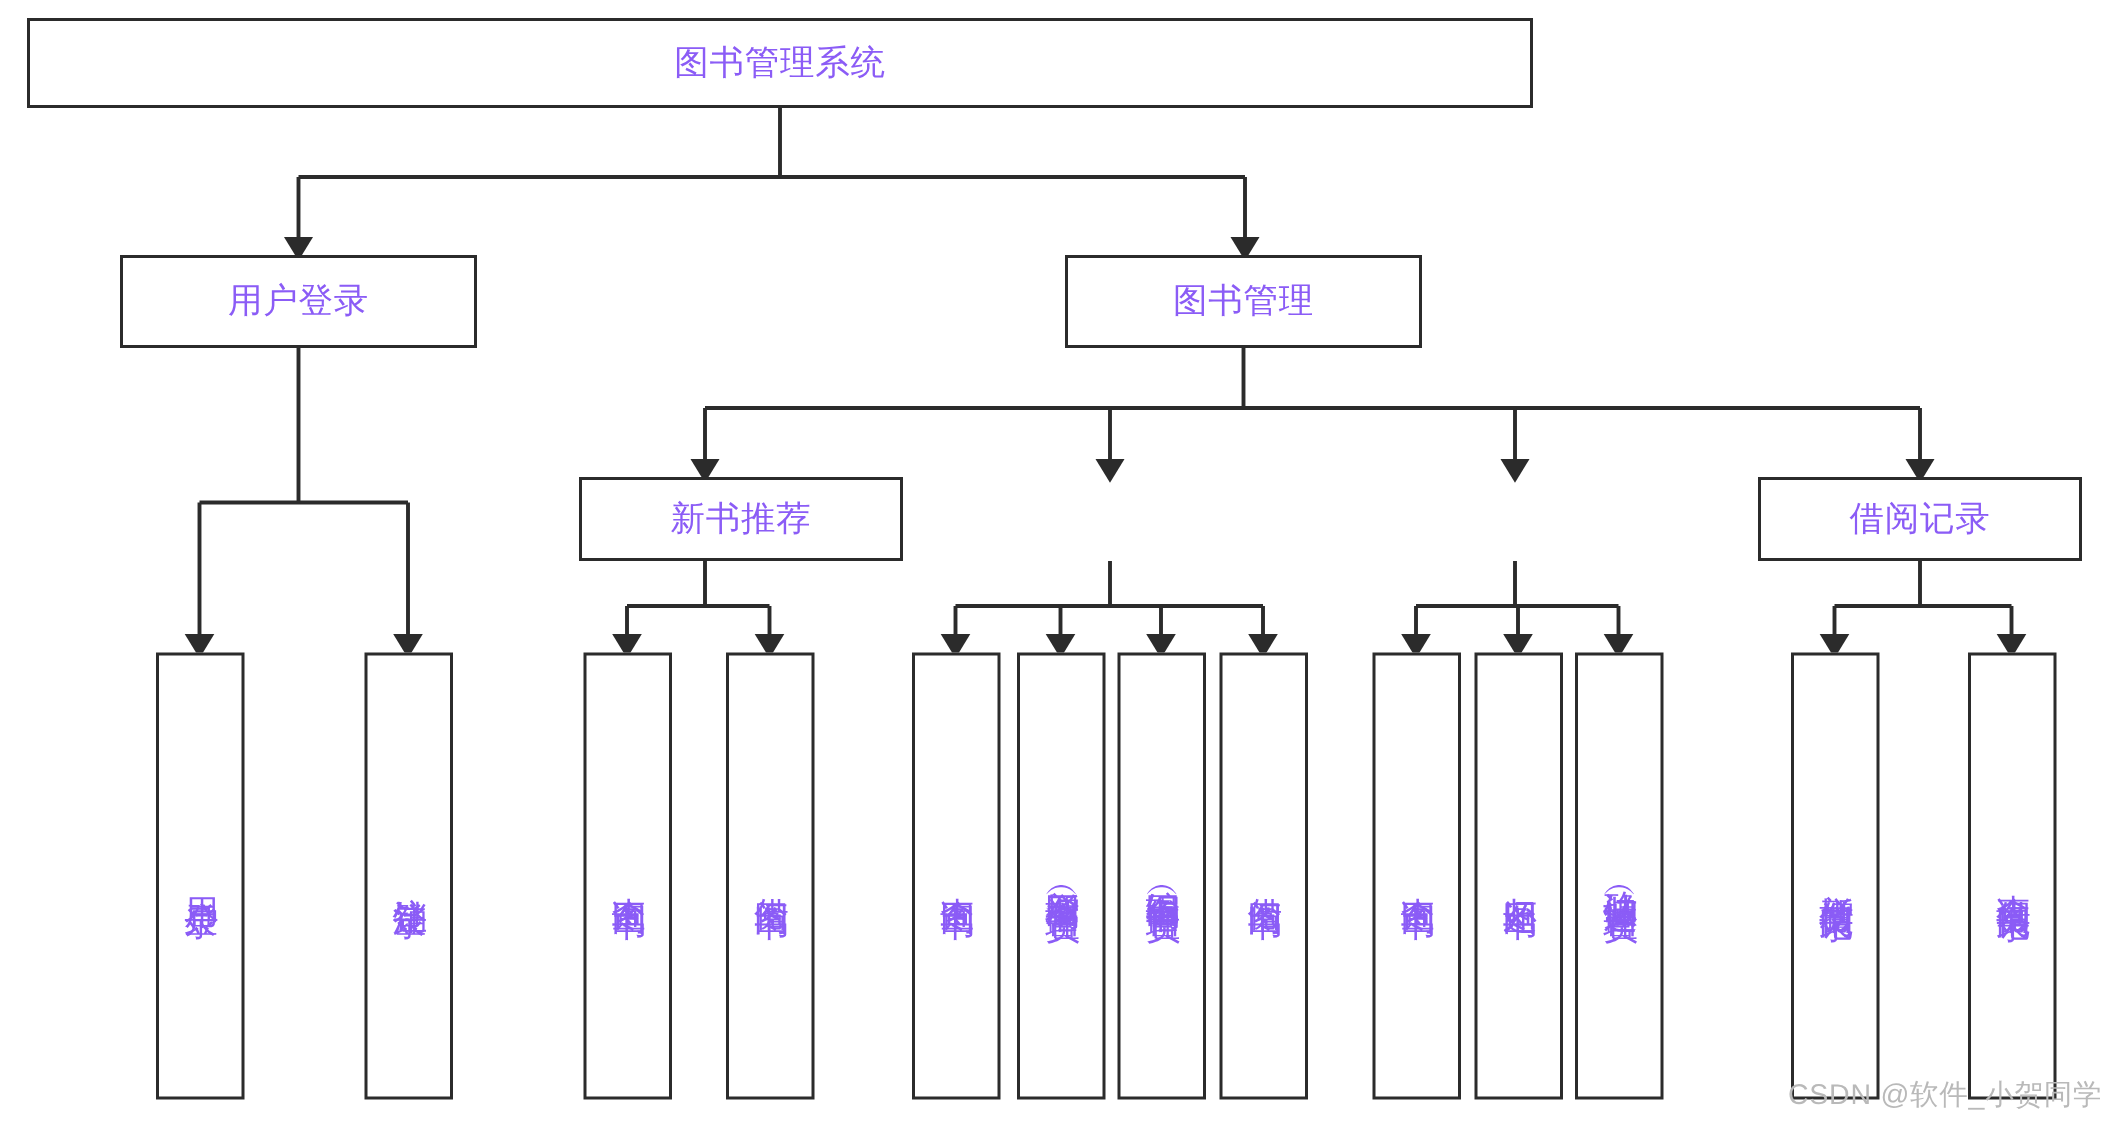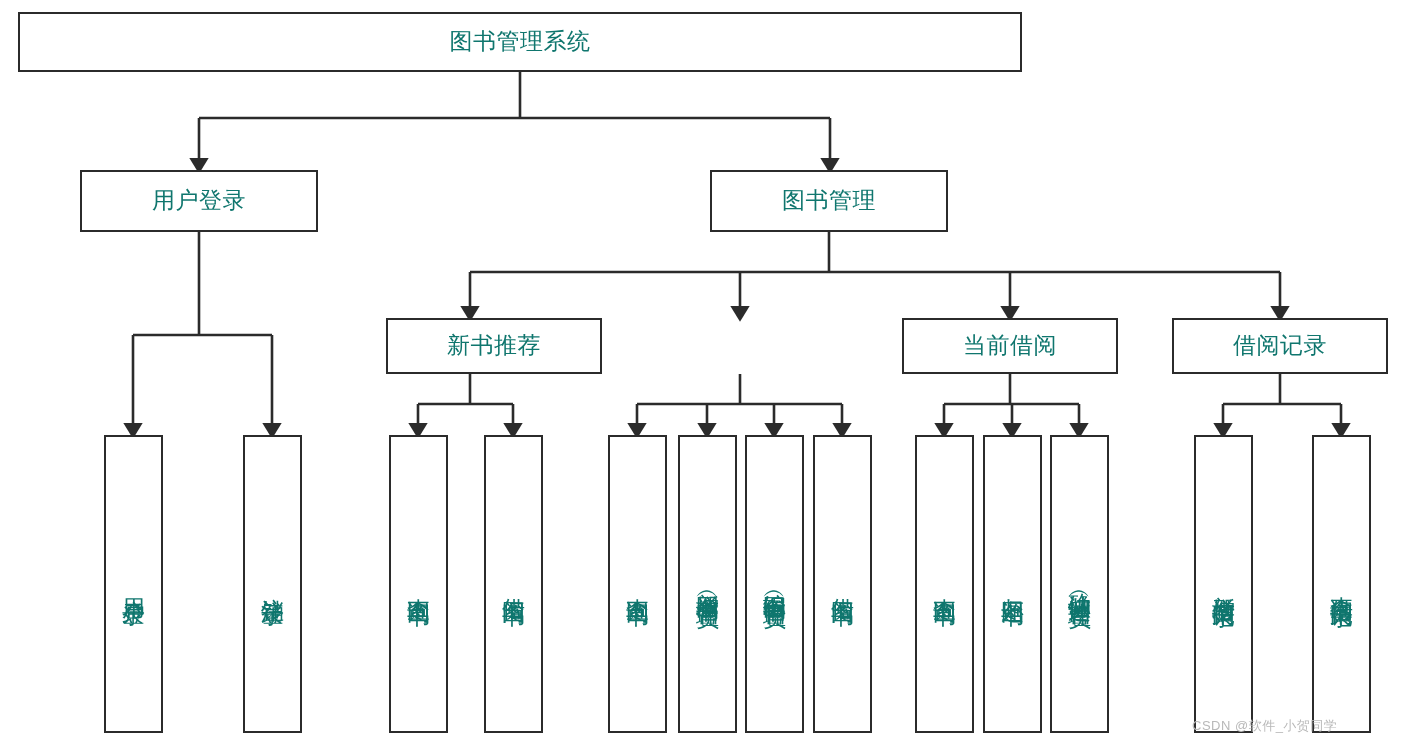--- a/index.html
+++ b/index.html
@@ -25,42 +25,43 @@
     height: 747px;
   }
   .node-box {
     position: absolute;
     box-sizing: border-box;
     background: #ffffff;
     border: 2.5px solid #2b2b2b;
     display: flex;
     align-items: center;
     justify-content: center;
-    color: #0f766e;
+    color: #8b5cf6;
+    font-family: Liberation Serif, serif;
   }
   .node-horizontal {
     font-size: 23px;
     letter-spacing: 0.5px;
     line-height: 1.2;
   }
   .node-vertical {
     writing-mode: vertical-rl;
     text-orientation: upright;
     font-size: 23px;
     line-height: 1.25;
     letter-spacing: 2px;
     padding: 6px 0;
     text-align: center;
   }
   .node-vertical > span {
     display: inline-block;
   }
   .watermark {
     position: absolute;
-    font-size: 13px;
+    font-size: 19px;
     color: #b9b9b9;
     white-space: nowrap;
     letter-spacing: 0.5px;
     pointer-events: none;
   }
 </style>
 </head>
 <body>
 
 <div id="diagram-root">
@@ -114,21 +115,20 @@
       <path d="M1341,404 L1341,431" marker-end="url(#arrow)"></path>
     </g>
   </svg>
 
   <div class="node-box node-horizontal" style="left: 18px; top: 12px; width: 1004px; height: 60px;">图书管理系统</div>
 
   <div class="node-box node-horizontal" style="left: 80px; top: 170px; width: 238px; height: 62px;">用户登录</div>
   <div class="node-box node-horizontal" style="left: 710px; top: 170px; width: 238px; height: 62px; text-align: right;">图书管理</div>
 
   <div class="node-box node-horizontal" style="left: 362px; top: 318px; width: 216px; height: 56px; margin-left: 24px;">新书推荐</div>
-  <div class="node-box node-horizontal" style="left: 902px; top: 318px; width: 216px; height: 56px;">当前借阅</div>
   <div class="node-box node-horizontal" style="left: 1172px; top: 318px; width: 216px; height: 56px;">借阅记录</div>
 
   <div class="node-box node-vertical" style="left: 104px; top: 435px; width: 59px; height: 298px;">
     <span>用户登录</span>
   </div>
   <div class="node-box node-vertical" style="left: 243px; top: 435px; width: 59px; height: 298px;">
     <span>注销登录</span>
   </div>
   <div class="node-box node-vertical" style="left: 389px; top: 435px; width: 59px; height: 298px;">
     <span>查询图书</span>

